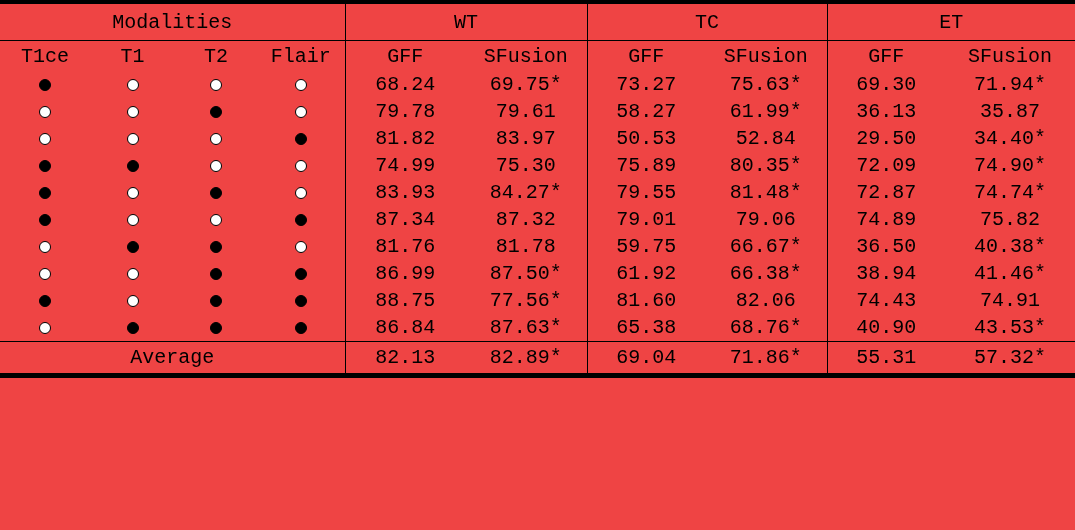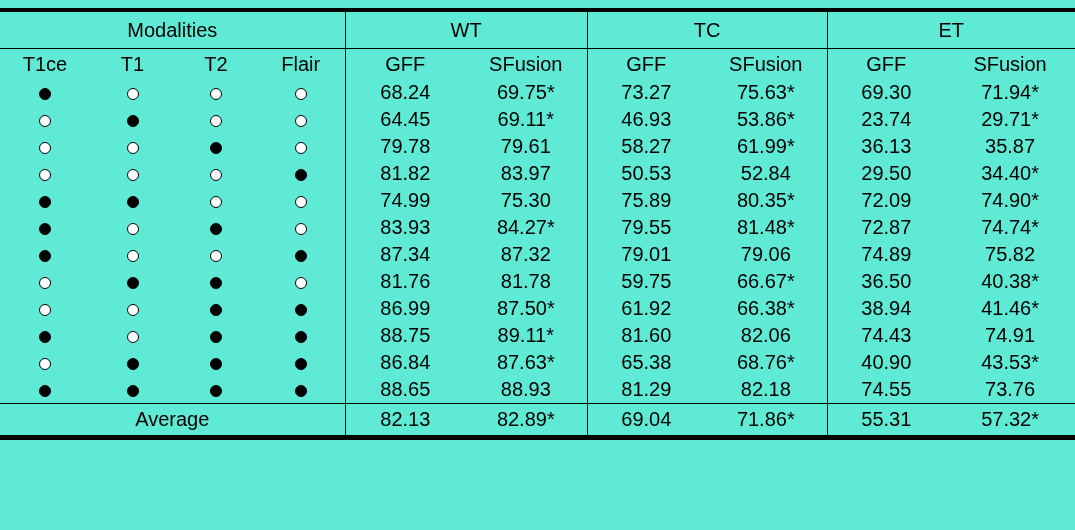--- a/index.html
+++ b/index.html
@@ -3,24 +3,24 @@
 <meta charset="utf-8">
 <style>
   html, body {
     margin: 0;
     padding: 0;
     background: #ffffff;
   }
   .page {
     width: 1075px;
     height: 530px;
-    background: #5eead4;
+    background: #ef4444;
     box-sizing: border-box;
-    padding-top: 8px;
-    font-family: Liberation Sans, sans-serif;
+    padding-top: 0;
+    font-family: Liberation Mono, monospace;
     color: #000000;
   }
   table.results {
     width: 1075px;
     border-collapse: collapse;
     table-layout: fixed;
     border-top: 4px solid #000;
     border-bottom: 5px solid #000;
     font-size: 20px;
   }
@@ -94,32 +94,20 @@
           <td><span class="dot open"></span></td>
           <td class="num vline">68.24</td>
           <td class="num b">69.75*</td>
           <td class="num vline">73.27</td>
           <td class="num b">75.63*</td>
           <td class="num vline">69.30</td>
           <td class="num b">71.94*</td>
         </tr>
         <tr>
           <td><span class="dot open"></span></td>
-          <td><span class="dot filled"></span></td>
-          <td><span class="dot open"></span></td>
-          <td><span class="dot open"></span></td>
-          <td class="num vline">64.45</td>
-          <td class="num b">69.11*</td>
-          <td class="num vline">46.93</td>
-          <td class="num b">53.86*</td>
-          <td class="num vline">23.74</td>
-          <td class="num b">29.71*</td>
-        </tr>
-        <tr>
-          <td><span class="dot open"></span></td>
           <td><span class="dot open"></span></td>
           <td><span class="dot filled"></span></td>
           <td><span class="dot open"></span></td>
           <td class="num vline b">79.78</td>
           <td class="num">79.61</td>
           <td class="num vline">58.27</td>
           <td class="num b">61.99*</td>
           <td class="num vline b">36.13</td>
           <td class="num">35.87</td>
         </tr>
@@ -194,49 +182,37 @@
           <td class="num b">66.38*</td>
           <td class="num vline">38.94</td>
           <td class="num b">41.46*</td>
         </tr>
         <tr>
           <td><span class="dot filled"></span></td>
           <td><span class="dot open"></span></td>
           <td><span class="dot filled"></span></td>
           <td><span class="dot filled"></span></td>
           <td class="num vline">88.75</td>
-          <td class="num b">89.11*</td>
+          <td class="num b">77.56*</td>
           <td class="num vline">81.60</td>
           <td class="num b">82.06</td>
           <td class="num vline">74.43</td>
           <td class="num b">74.91</td>
         </tr>
         <tr>
           <td><span class="dot open"></span></td>
           <td><span class="dot filled"></span></td>
           <td><span class="dot filled"></span></td>
           <td><span class="dot filled"></span></td>
           <td class="num vline">86.84</td>
           <td class="num b">87.63*</td>
           <td class="num vline">65.38</td>
           <td class="num b">68.76*</td>
           <td class="num vline">40.90</td>
           <td class="num b">43.53*</td>
-        </tr>
-        <tr>
-          <td><span class="dot filled"></span></td>
-          <td><span class="dot filled"></span></td>
-          <td><span class="dot filled"></span></td>
-          <td><span class="dot filled"></span></td>
-          <td class="num vline">88.65</td>
-          <td class="num b">88.93</td>
-          <td class="num vline">81.29</td>
-          <td class="num b">82.18</td>
-          <td class="num vline b">74.55</td>
-          <td class="num">73.76</td>
         </tr>
       </tbody>
     <tfoot>
       <tr class="avg-row" id="average-row">
         <td colspan="4">Average</td>
       <td class="num vline">82.13</td>
           <td class="num b">82.89*</td>
           <td class="num vline">69.04</td>
           <td class="num b">71.86*</td>
           <td class="num vline">55.31</td>

